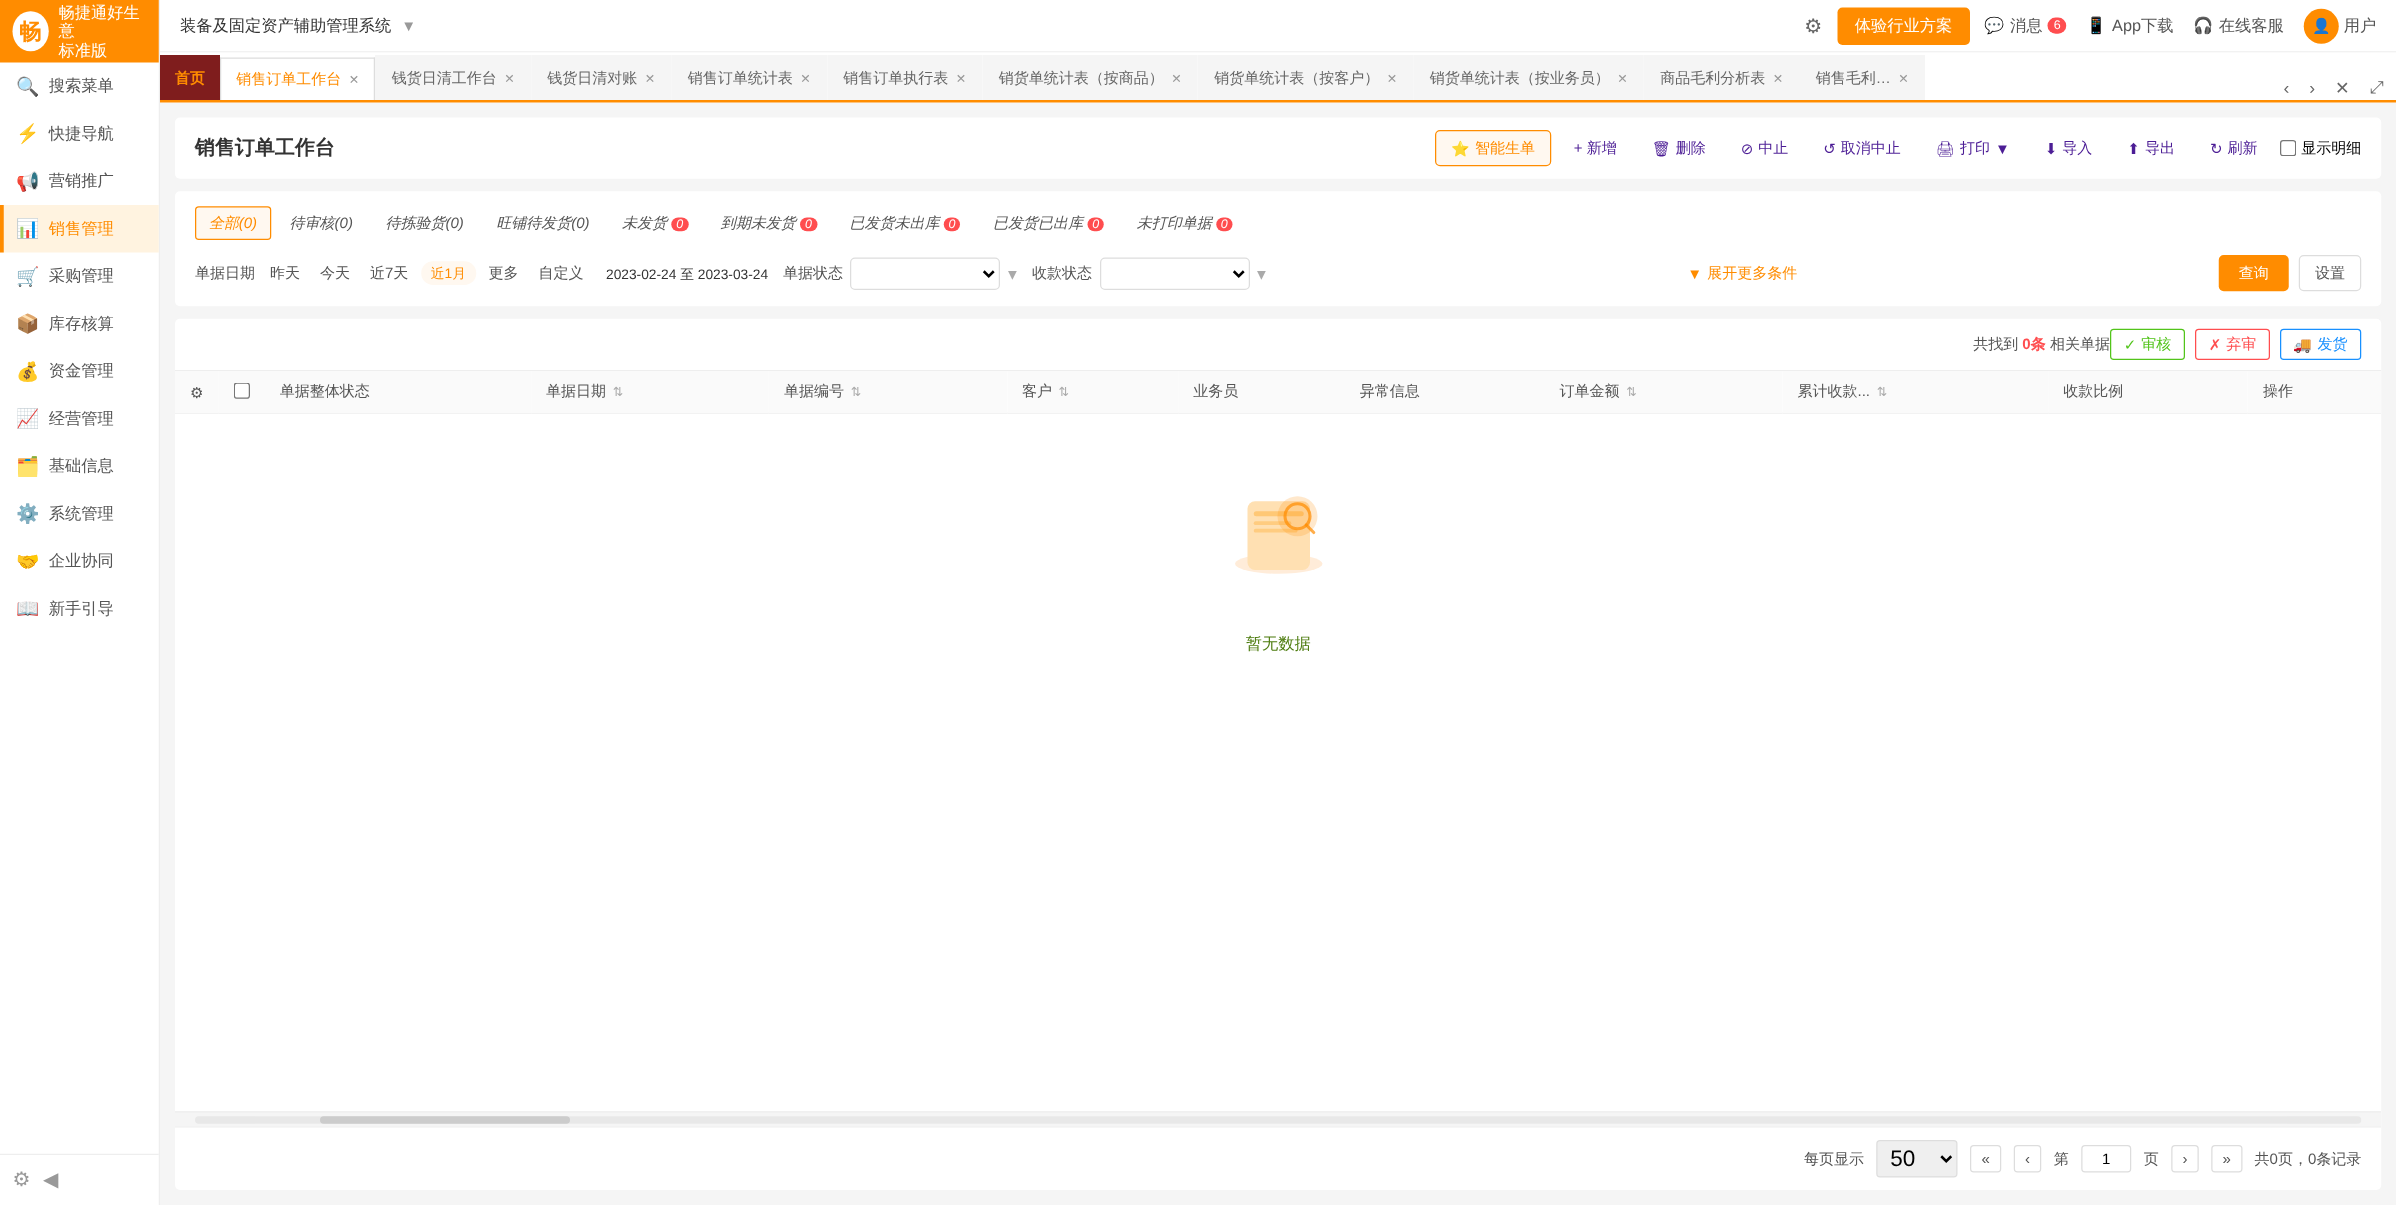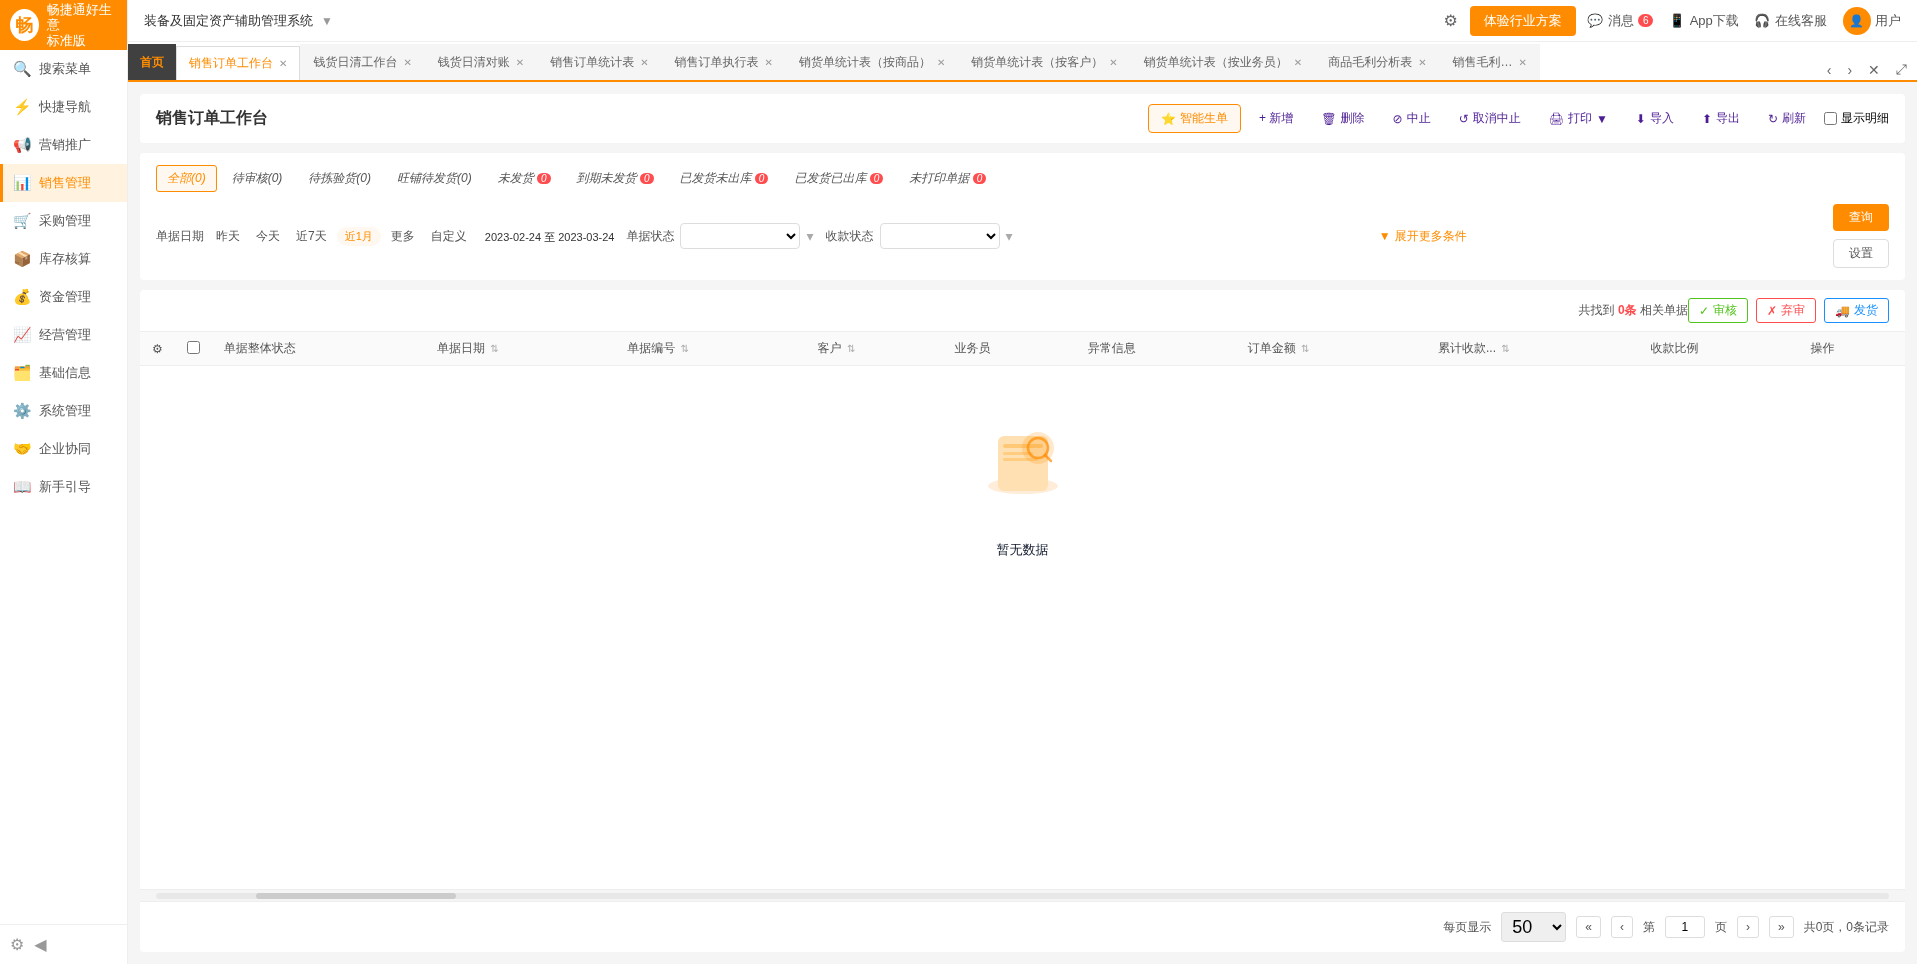--- a/index.html
+++ b/index.html
@@ -28,21 +28,21 @@
     .topbar-action { display: flex; align-items: center; gap: 4px; cursor: pointer; }
     .badge { background: #ff4d4f; color: #fff; border-radius: 10px; padding: 1px 5px; font-size: 10px; }
     .topbar-gear { font-size: 16px; color: #666; cursor: pointer; }
     .topbar-user { display: flex; align-items: center; gap: 4px; cursor: pointer; }
     .topbar-avatar { width: 28px; height: 28px; background: #ff8c00; border-radius: 50%; display: flex; align-items: center; justify-content: center; color: #fff; font-size: 12px; }
 
     
     .tabbar { height: 40px; background: #fff; border-bottom: 2px solid #ff8c00; display: flex; align-items: flex-end; overflow: hidden; flex-shrink: 0; position: relative; }
     .tab { display: flex; align-items: center; padding: 0 12px; height: 36px; font-size: 12px; cursor: pointer; color: #666; white-space: nowrap; border: 1px solid transparent; border-bottom: none; background: #f5f5f5; gap: 6px; }
     .tab.active { background: #fff; color: #ff8c00; border-color: #ddd; border-bottom: 2px solid #fff; margin-bottom: -2px; z-index: 1; }
-    .tab-home { color: #ff8c00; font-weight: bold; border: none; background: #404040; }
+    .tab-home { color: #ff8c00; font-weight: bold; border: none; background: #7f1d1d; }
     .tab-close { font-size: 10px; color: #999; }
     .tabbar-nav { display: flex; align-items: center; padding: 0 4px; gap: 4px; margin-left: auto; }
     .tabbar-nav-btn { background: none; border: none; cursor: pointer; font-size: 14px; color: #666; padding: 2px 6px; }
 
     
     .content { flex: 1; overflow: hidden; display: flex; flex-direction: column; background: #f5f5f5; padding: 12px; gap: 10px; }
 
     
     .page-header { display: flex; align-items: center; justify-content: space-between; background: #fff; padding: 10px 16px; border-radius: 4px; }
     .page-title { font-size: 16px; font-weight: bold; color: #333; }
@@ -58,21 +58,21 @@
     .filter-tab .count-badge { background: #ff4d4f; color: #fff; border-radius: 10px; padding: 0 4px; font-size: 10px; }
     .filter-row { display: flex; align-items: center; gap: 12px; flex-wrap: wrap; }
     .filter-item { display: flex; align-items: center; gap: 6px; font-size: 12px; color: #555; }
     .filter-label { white-space: nowrap; }
     .filter-date-group { display: flex; align-items: center; gap: 4px; font-size: 12px; }
     .filter-date-btn { padding: 2px 6px; cursor: pointer; color: #555; border-radius: 3px; }
     .filter-date-btn.active { color: #ff8c00; background: #fff8f0; border-radius: 10px; padding: 2px 8px; font-size: 11px; }
     .filter-date-range { color: #333; font-size: 11px; margin-top: 2px; }
     .filter-select { padding: 4px 8px; border: 1px solid #ddd; border-radius: 4px; font-size: 12px; min-width: 120px; background: #fff; cursor: pointer; }
     .filter-expand { color: #ff8c00; cursor: pointer; font-size: 12px; display: flex; align-items: center; gap: 4px; margin-left: auto; }
-    .filter-actions { display: flex; gap: 8px; margin-left: auto; flex-direction: column; }
+    .filter-actions { display: flex; gap: 8px; margin-left: auto; }
     .btn-query { background: #ff8c00; color: #fff; border: none; padding: 5px 16px; border-radius: 4px; cursor: pointer; font-size: 12px; }
     .btn-set { background: #fff; border: 1px solid #ddd; color: #555; padding: 5px 12px; border-radius: 4px; cursor: pointer; font-size: 12px; }
 
     
     .table-area { background: #fff; flex: 1; border-radius: 4px; display: flex; flex-direction: column; overflow: hidden; }
     .table-header-bar { display: flex; align-items: center; justify-content: flex-end; padding: 8px 16px; border-bottom: 1px solid #eee; }
     .table-count { font-size: 12px; color: #555; }
     .table-count strong { color: #ff4d4f; }
     .table-right-actions { display: flex; gap: 8px; }
     .btn-table-action { padding: 3px 10px; border: 1px solid #ddd; border-radius: 3px; background: #fff; cursor: pointer; font-size: 12px; color: #555; display: flex; align-items: center; gap: 4px; }
@@ -84,21 +84,21 @@
     .table-wrapper { flex: 1; overflow: auto; }
     table { width: 100%; border-collapse: collapse; font-size: 12px; }
     thead th { background: #fafafa; border-bottom: 1px solid #eee; padding: 8px 12px; text-align: left; white-space: nowrap; color: #555; font-weight: normal; position: sticky; top: 0; z-index: 1; }
     thead th .sort-arrows { color: #aaa; font-size: 10px; margin-left: 2px; }
     .th-check { width: 32px; text-align: center; }
     .th-settings { width: 32px; text-align: center; }
 
     
     .empty-state { display: flex; flex-direction: column; align-items: center; justify-content: center; flex: 1; padding: 40px; color: #999; }
     .empty-icon { font-size: 80px; margin-bottom: 16px; color: #ffd0a0; }
-    .empty-text { font-size: 13px; color: #0f172a; }
+    .empty-text { font-size: 13px; color: #4d7c0f; }
 
     
     .pagination { padding: 10px 16px; display: flex; align-items: center; justify-content: flex-end; gap: 10px; border-top: 1px solid #eee; font-size: 12px; color: #555; }
     .pagination-select { border: 1px solid #ddd; padding: 3px 6px; border-radius: 3px; font-size: 18px; }
     .pagination-btn { border: 1px solid #ddd; background: #fff; padding: 3px 8px; border-radius: 3px; cursor: pointer; color: #555; font-size: 12px; }
     .pagination-btn:disabled { color: #ccc; cursor: not-allowed; }
     .pagination-input { border: 1px solid #ddd; padding: 3px 6px; border-radius: 3px; width: 40px; text-align: center; font-size: 12px; }
     .scrollbar-area { height: 12px; background: #f5f5f5; padding: 2px 0; display: flex; align-items: center; border-top: 1px solid #eee; }
     .scrollbar-track { flex: 1; height: 6px; background: #e8e8e8; border-radius: 3px; margin: 0 16px; position: relative; }
     .scrollbar-thumb { width: 200px; height: 6px; background: #ccc; border-radius: 3px; position: absolute; left: 100px; cursor: pointer; }

